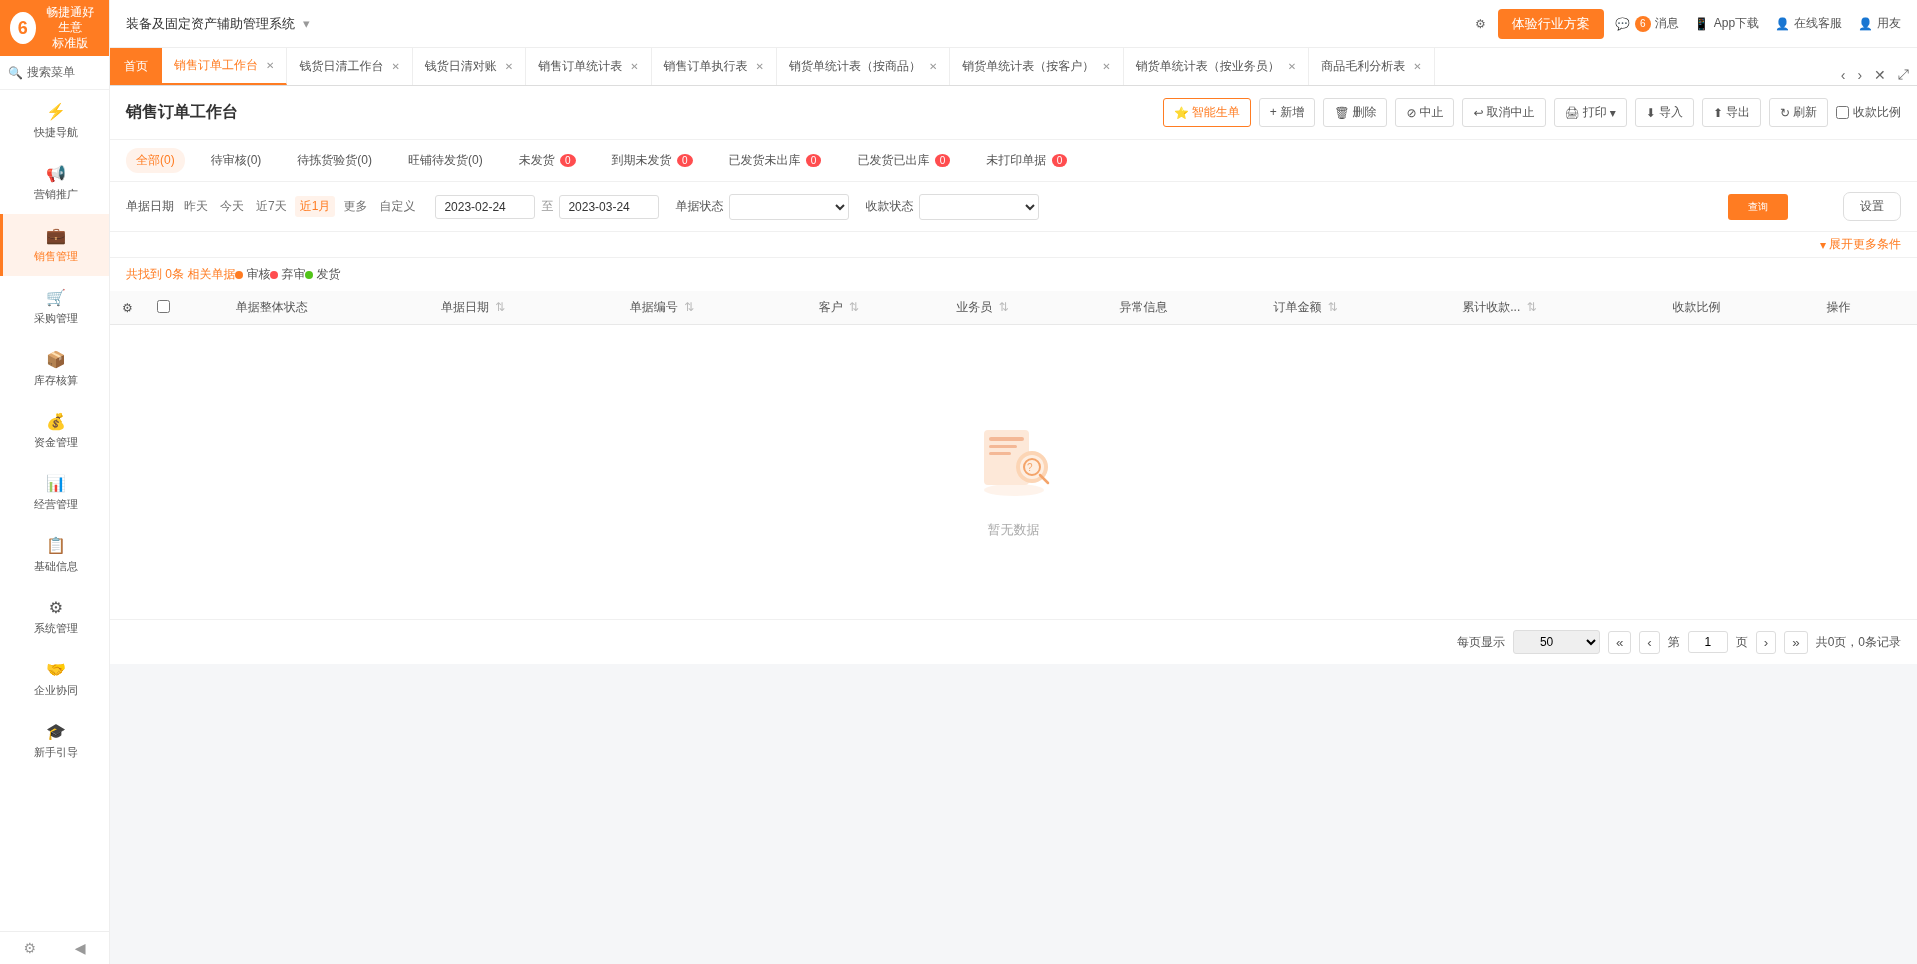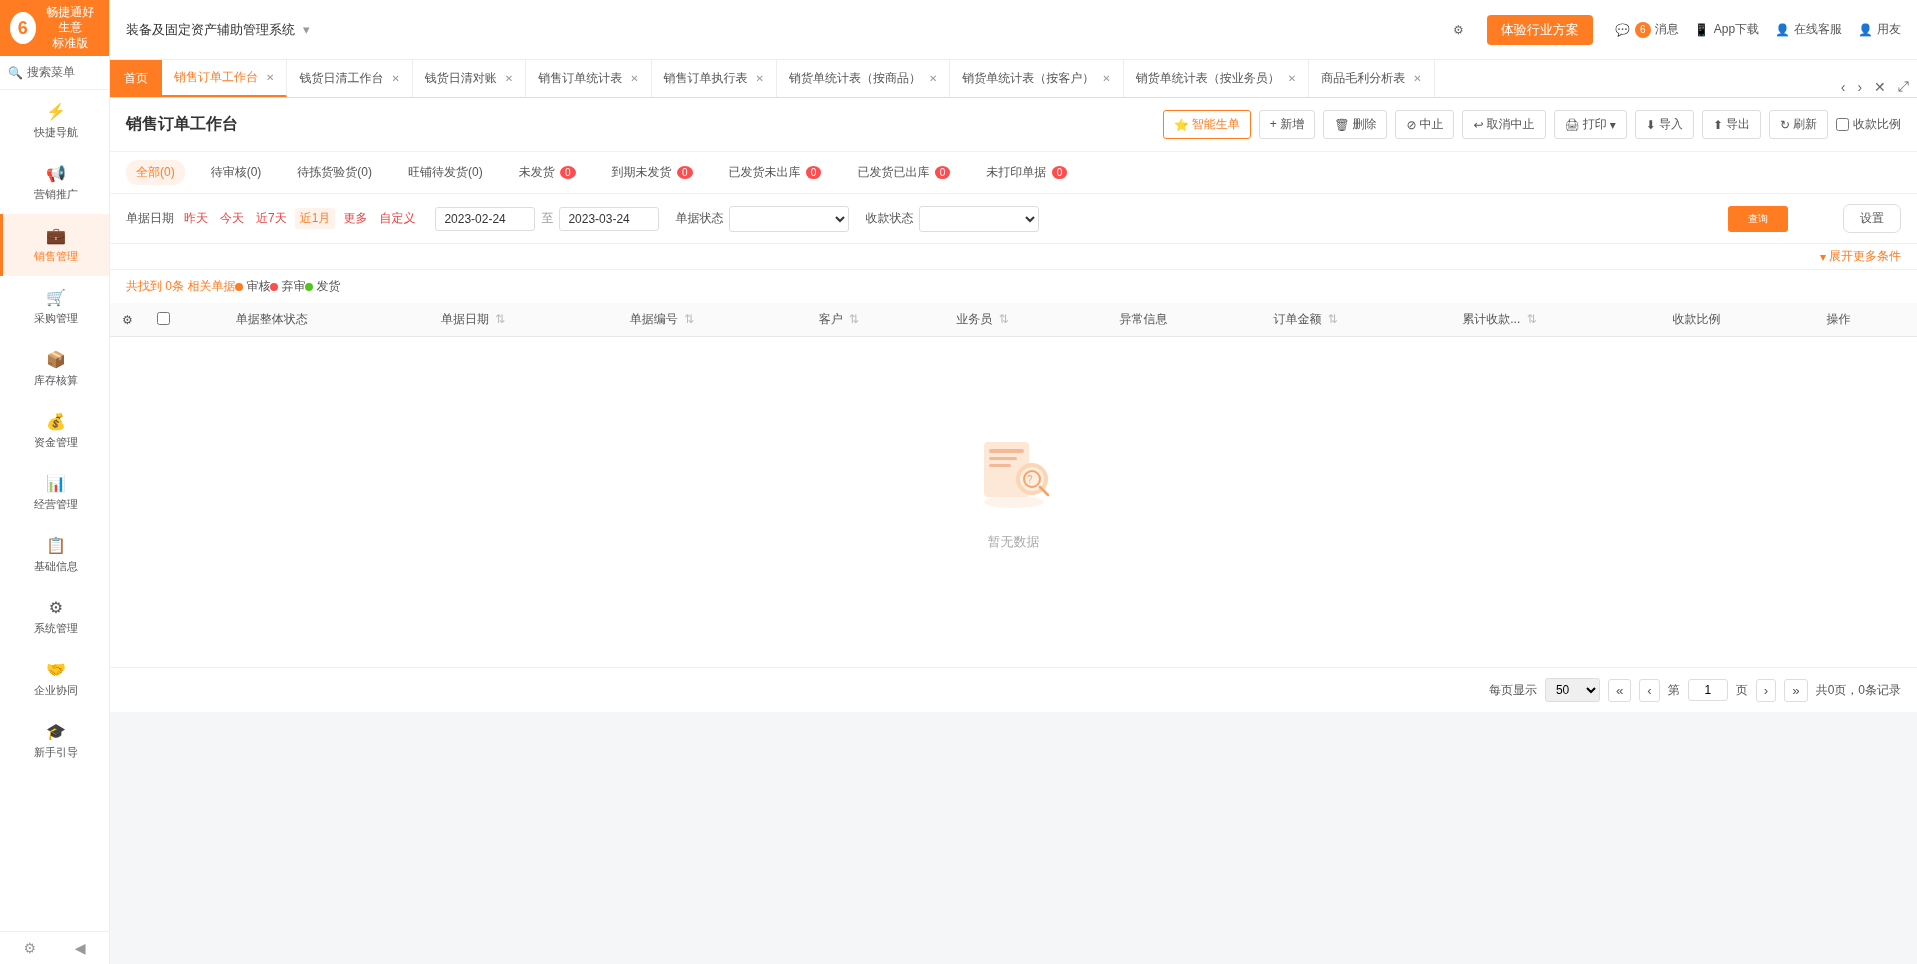--- a/index.html
+++ b/index.html
@@ -14,21 +14,21 @@
     .sidebar-nav-item { padding: 12px 8px; display: flex; flex-direction: column; align-items: center; gap: 4px; cursor: pointer; color: #555; font-size: 11px; border-left: 3px solid transparent; }
     .sidebar-nav-item.active { background: #fff2ea; color: #ff7c22; border-left: 3px solid #ff7c22; }
     .sidebar-nav-icon { font-size: 16px; }
     .sidebar-bottom { margin-top: auto; display: flex; padding: 8px; gap: 8px; border-top: 1px solid #eee; justify-content: space-around; }
     .sidebar-bottom-btn { cursor: pointer; color: #999; font-size: 14px; }
 
     
     .main { flex: 1; display: flex; flex-direction: column; overflow: hidden; }
 
     
-    .top-header { height: 60px; background: #fff; border-bottom: 1px solid #eee; display: flex; align-items: center; padding: 8px 16px; gap: 23px; }
+    .top-header { height: 48px; background: #fff; border-bottom: 1px solid #eee; display: flex; align-items: center; padding: 8px 16px; gap: 12px; }
     .system-title { font-size: 13px; color: #333; flex: 1; display: flex; align-items: center; gap: 8px; }
     .system-title-text { font-size: 13px; }
     .header-actions { display: flex; align-items: center; gap: 16px; }
     .header-btn { display: flex; align-items: center; gap: 4px; color: #555; cursor: pointer; font-size: 12px; }
     .orange-badge { background: #ff7c22; color: #fff; border-radius: 50%; width: 16px; height: 16px; font-size: 10px; display: inline-flex; align-items: center; justify-content: center; }
     .try-btn { background: #ff7c22; color: #fff; padding: 6px 14px; border-radius: 4px; cursor: pointer; font-size: 13px; border: none; }
     .gear-icon { cursor: pointer; color: #666; }
 
     
     .tab-bar { background: #fff; border-bottom: 1px solid #ddd; display: flex; align-items: flex-end; padding: 0; overflow: hidden; height: 38px; }
@@ -56,21 +56,21 @@
     .filter-tab { padding: 4px 10px; border-radius: 12px; cursor: pointer; color: #555; font-size: 12px; }
     .filter-tab.active { background: #fff2ea; color: #ff7c22; }
     .filter-tab .badge-red { background: #ff4d4f; color: #fff; border-radius: 50%; padding: 1px 5px; font-size: 10px; margin-left: 2px; }
 
     
     .search-bar { padding: 10px 16px; background: #fff; border-bottom: 1px solid #f0f0f0; display: flex; align-items: center; gap: 16px; flex-wrap: wrap; }
     .search-field { display: flex; align-items: center; gap: 6px; }
     .search-label { color: #555; white-space: nowrap; }
     .search-input { border: 1px solid #ddd; border-radius: 3px; padding: 4px 8px; font-size: 12px; color: #333; outline: none; }
     .quick-dates { display: flex; gap: 4px; }
-    .quick-date-btn { color: #ef4444; cursor: pointer; padding: 2px 4px; font-size: 12px; }
+    .quick-date-btn { color: #737373; cursor: pointer; padding: 2px 4px; font-size: 12px; }
     .quick-date-btn.active { color: #ff7c22; background: #fff2ea; border-radius: 3px; }
     .expand-btn { display: flex; align-items: center; gap: 3px; color: #ff7c22; cursor: pointer; font-size: 12px; margin-left: auto; }
     .select-input { border: 1px solid #ddd; border-radius: 3px; padding: 4px 8px; font-size: 12px; color: #333; background: #fff; min-width: 120px; }
     .query-btn { background: #ff7c22; color: #fff; border: none; border-radius: 3px; padding: 6px 20px; cursor: pointer; font-size: 10px; }
     .set-btn { background: #fff; color: #555; border: 1px solid #ddd; border-radius: 7px; padding: 5px 16px; cursor: pointer; font-size: 12px; margin-left: 47px; }
 
     
     .table-toolbar { padding: 8px 16px; display: flex; align-items: center; justify-content: flex-start; background: #fff; }
     .record-count { color: #555; font-size: 12px; }
     .record-count span { color: #ff7c22; }
@@ -85,22 +85,22 @@
     thead th { background: #fafafa; border-bottom: 1px solid #e8e8e8; padding: 8px 12px; text-align: left; color: #555; font-weight: normal; white-space: nowrap; }
     thead th .sort-icon { color: #bbb; margin-left: 3px; }
     .th-checkbox { width: 30px; }
 
     
     .empty-state { display: flex; flex-direction: column; align-items: center; justify-content: center; padding: 80px 0; color: #aaa; }
     .empty-icon { width: 100px; height: 100px; margin-bottom: 16px; }
     .empty-text { color: #aaa; font-size: 13px; }
 
     
-    .pagination { padding: 10px 16px; display: flex; align-items: center; justify-content: flex-end; gap: 8px; background: #fff; border-top: 1px solid #f0f0f0; font-size: 12px; color: #555; margin-top: 36px; }
-    .page-size-select { border: 1px solid #ddd; border-radius: 3px; padding: 3px 6px; font-size: 12px; }
+    .pagination { padding: 10px 16px; display: flex; align-items: center; justify-content: flex-end; gap: 8px; background: #fff; border-top: 1px solid #f0f0f0; font-size: 12px; color: #555; }
+    .page-size-select { border: 1px solid #ddd; border-radius: 3px; padding: 3px 22px; font-size: 12px; }
     .page-nav-btn { border: 1px solid #ddd; border-radius: 3px; padding: 3px 7px; cursor: pointer; background: #fff; color: #555; }
     .page-input { border: 1px solid #ddd; border-radius: 3px; padding: 3px 6px; width: 40px; text-align: center; font-size: 12px; }
 
     
     ::-webkit-scrollbar { width: 6px; height: 6px; }
     ::-webkit-scrollbar-thumb { background: #ccc; border-radius: 3px; }
     ::-webkit-scrollbar-track { background: #f5f5f5; }
   </style>
 </head>
 <body>

